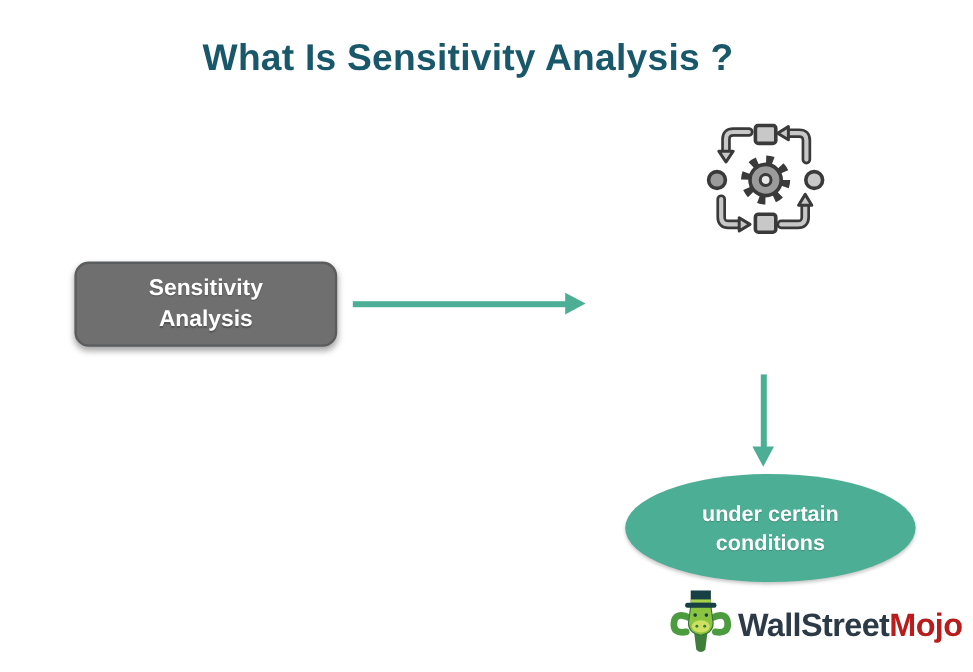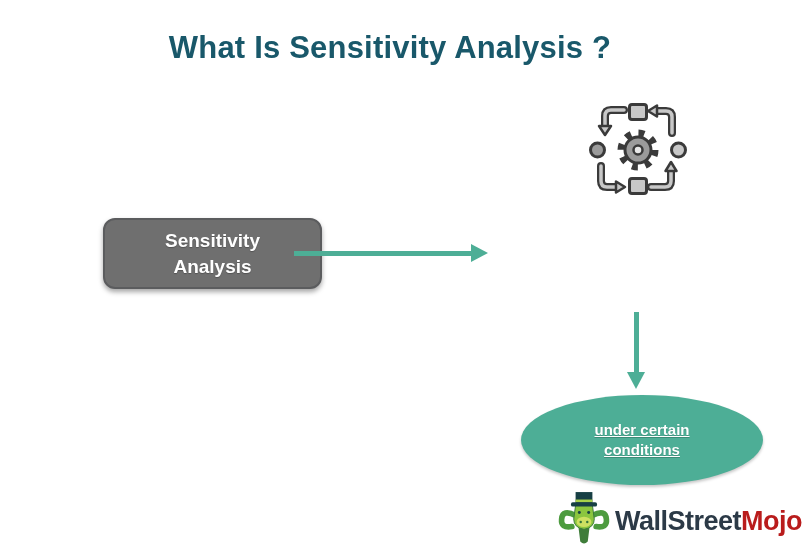--- a/index.html
+++ b/index.html
@@ -22,21 +22,20 @@
   }
   .source-box {
     position: absolute;
     left: 62px; top: 218px; width: 219px; height: 71px;
     background: #6F6F6F;
     border: 2px solid #5B5C5E;
     border-radius: 12px;
     box-shadow: 0 3px 5px rgba(0,0,0,0.35);
     display: flex; align-items: center; justify-content: center;
     box-sizing: border-box;
-    margin-left: 41px;
   }
   .source-box .label {
     color: #ffffff; font-size: 19px; font-weight: 700;
     line-height: 1.35; text-align: center;
     max-width: 140px;
     text-shadow: 0 1px 1px rgba(0,0,0,0.25);
   }
   .process-icon {
     position: absolute;
     left: 588px; top: 103px; width: 100px; height: 92px;
@@ -59,25 +58,24 @@
   }
   .condition-ellipse {
     position: absolute;
     left: 521px; top: 395px; width: 242px; height: 90px;
     background: #4DAE96;
     border-radius: 50%;
     display: flex; align-items: center; justify-content: center;
     box-shadow: 0 2px 3px rgba(0,0,0,0.22);
   }
   .condition-ellipse .label {
-    color: #ffffff; font-size: 15px; font-weight: 700;
+    color: #ffffff; font-size: 18px; font-weight: 700;
     line-height: 1.35; text-align: center;
     max-width: 150px;
     text-shadow: 0 1px 1px rgba(0,0,0,0.2);
-    text-decoration: underline;
   }
   .h-arrow-line {
     position: absolute;
     left: 294px; top: 251px; width: 179px; height: 5px;
     background: #4DAE96;
   }
   .h-arrow-head {
     position: absolute;
     left: 471px; top: 244px; width: 0; height: 0;
     border-top: 9px solid transparent;

